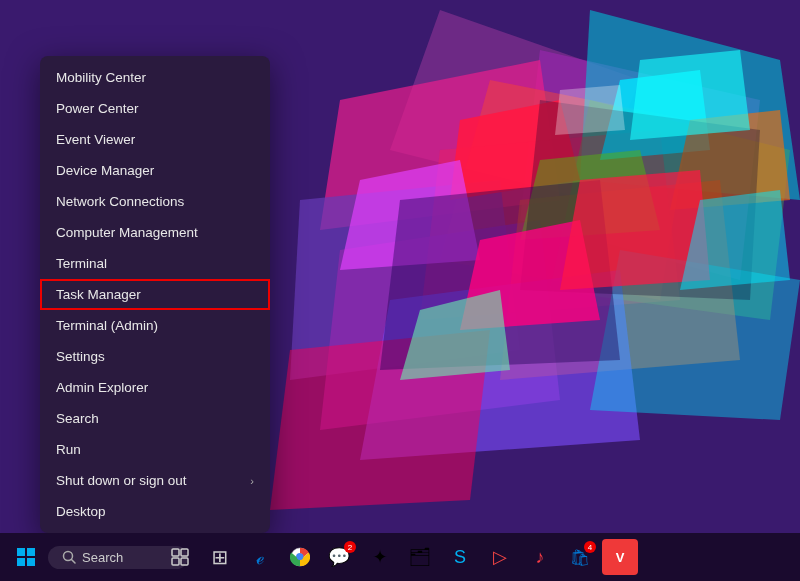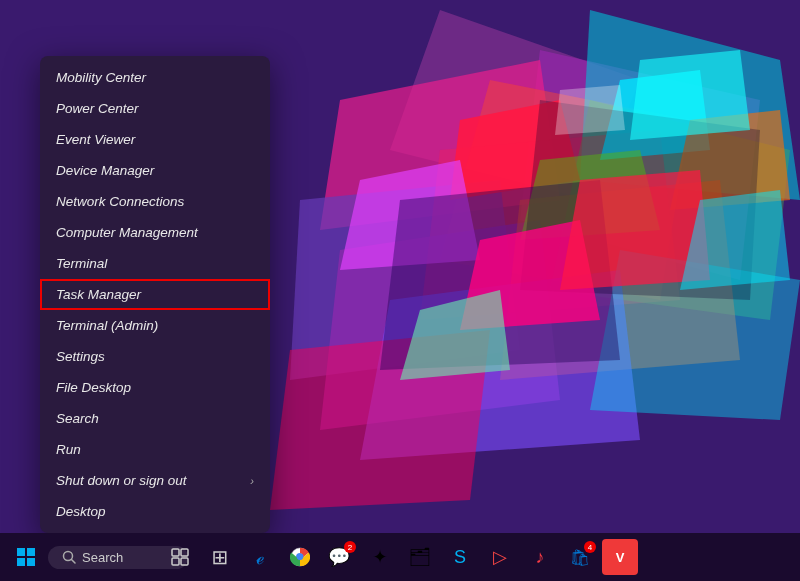--- a/index.html
+++ b/index.html
@@ -92,21 +92,20 @@
 
     .menu-item {
       display: flex;
       align-items: center;
       justify-content: space-between;
       padding: 8px 16px;
       color: #e8e8e8;
       font-size: 13.5px;
       cursor: pointer;
       position: relative;
-      font-style: italic;
     }
 
     .menu-item.highlighted {
       background: transparent;
       outline: 2px solid #e00;
       outline-offset: -2px;
     }
 
     .menu-item .chevron {
       font-size: 11px;
@@ -218,21 +217,21 @@
       <div class="menu-item highlighted">
         <span>Task Manager</span>
       </div>
       <div class="menu-item">
         <span>Terminal (Admin)</span>
       </div>
       <div class="menu-item">
         <span>Settings</span>
       </div>
       <div class="menu-item">
-        <span>File Desktop</span>
+        <span>Admin Explorer</span>
       </div>
       <div class="menu-item">
         <span>Search</span>
       </div>
       <div class="menu-item">
         <span>Run</span>
       </div>
       <div class="menu-item">
         <span>Shut down or sign out</span>
         <span class="chevron">›</span>

